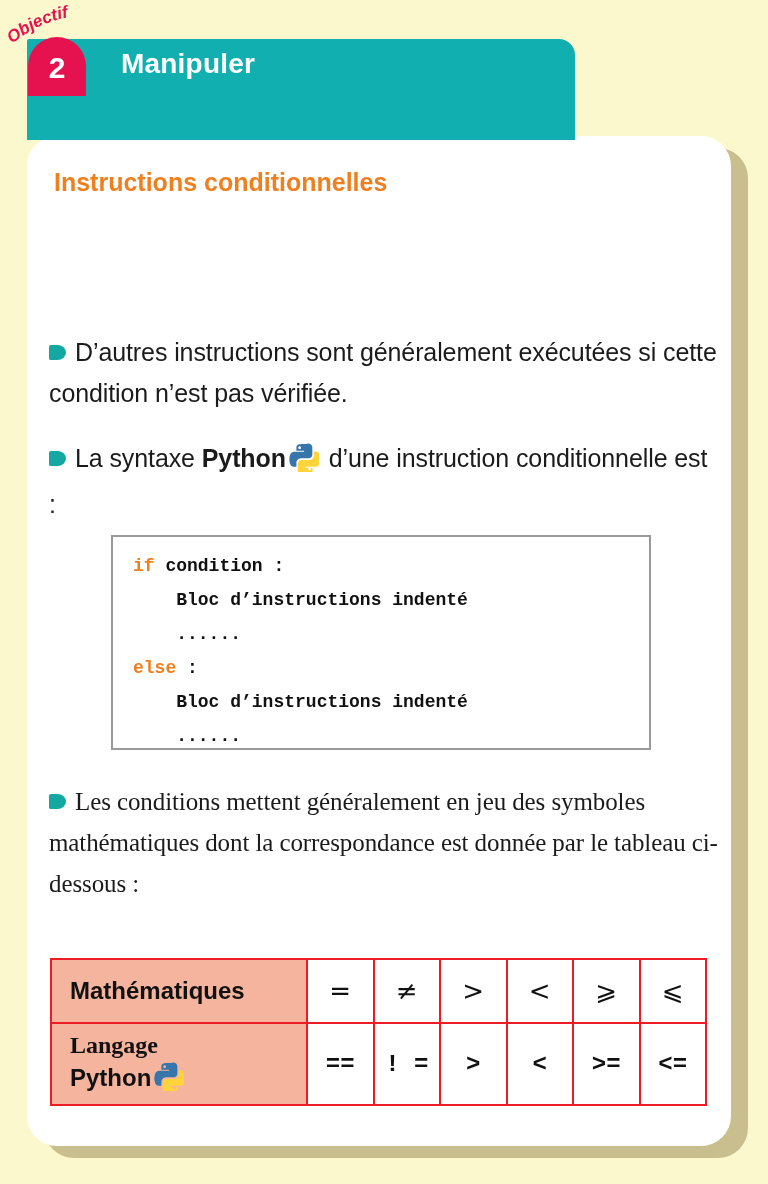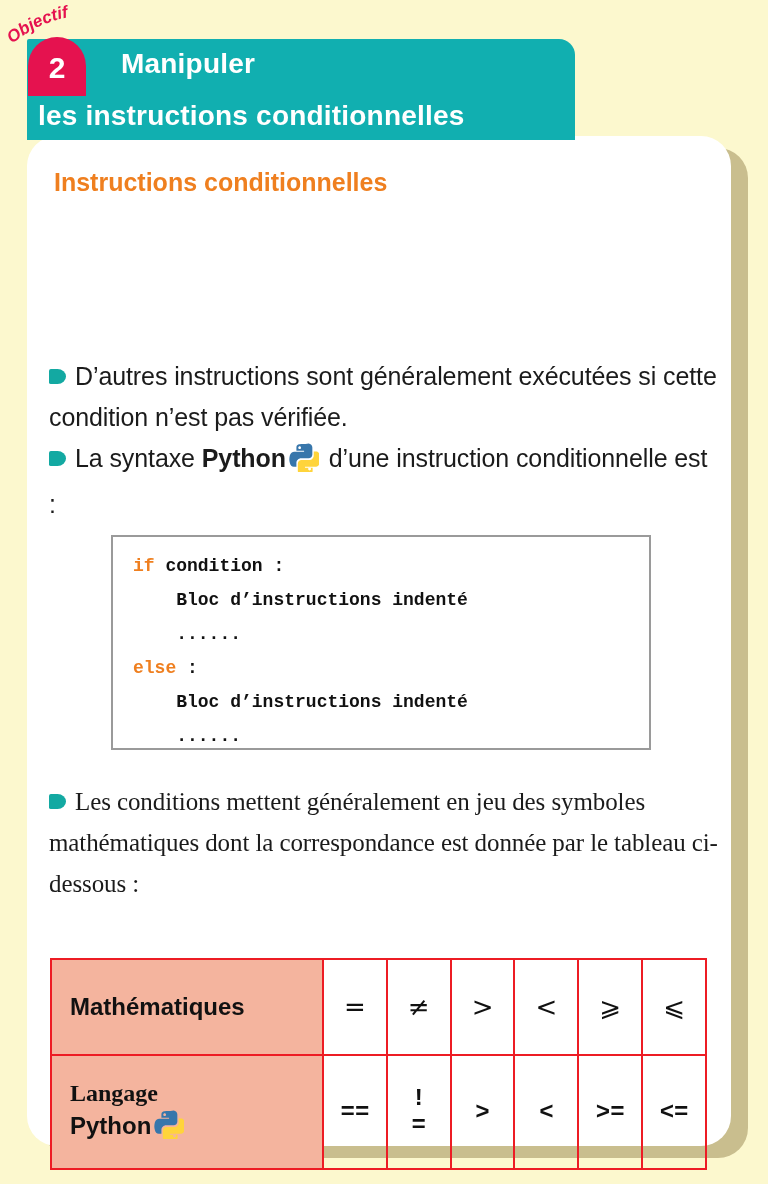--- a/index.html
+++ b/index.html
@@ -153,21 +153,21 @@
     margin-right: 9px;
     vertical-align: 1px;
     background: #13a9a2;
     border-top-right-radius: 9px 8px;
     border-bottom-right-radius: 9px 8px;
     border-top-left-radius: 2px;
     border-bottom-left-radius: 2px;
   }
 
   .p1 { top: 74px; }
-  .p2 { top: 220px; }
+  .p2 { top: 196px; }
   .p3 { top: 302px; }
   .p4 { top: 645px; font-family: Liberation Serif, serif; }
 
   
   .pylogo {
     display: inline-block;
     vertical-align: -5px;
     margin: 0 3px;
   }
 
@@ -203,21 +203,21 @@
     border-collapse: collapse;
     table-layout: fixed;
     width: 657px;
   }
   .cmp-table td {
     border: 2px solid #ed1c24;
     text-align: center;
     vertical-align: middle;
     font-size: 24px;
     color: #111111;
-    padding: 16px;
+    padding: 0;
   }
   .cmp-table td.rowhead {
     background: #f4b49e;
     text-align: left;
     padding-left: 18px;
     font-weight: bold;
     font-size: 24px;
     line-height: 32px;
     width: 236px;
   }
@@ -231,21 +231,20 @@
 <body>
 
 <div id="page">
 
   <div class="card-shadow"></div>
 
   <div class="card"></div>
 
   <div class="header-band"></div>
   <div class="header-title-line1">Manipuler</div>
-  <div class="header-title-line2">les instructions conditionnelles</div>
 
   <div class="num-badge">
     <span>2</span>
   </div>
 
   <div class="objectif-wrap">
     <svg width="180" height="56" viewBox="0 0 180 56">
       <defs>
         <path id="arcpath" d="M 8,48 Q 60,6 122,26"></path>
       </defs>

